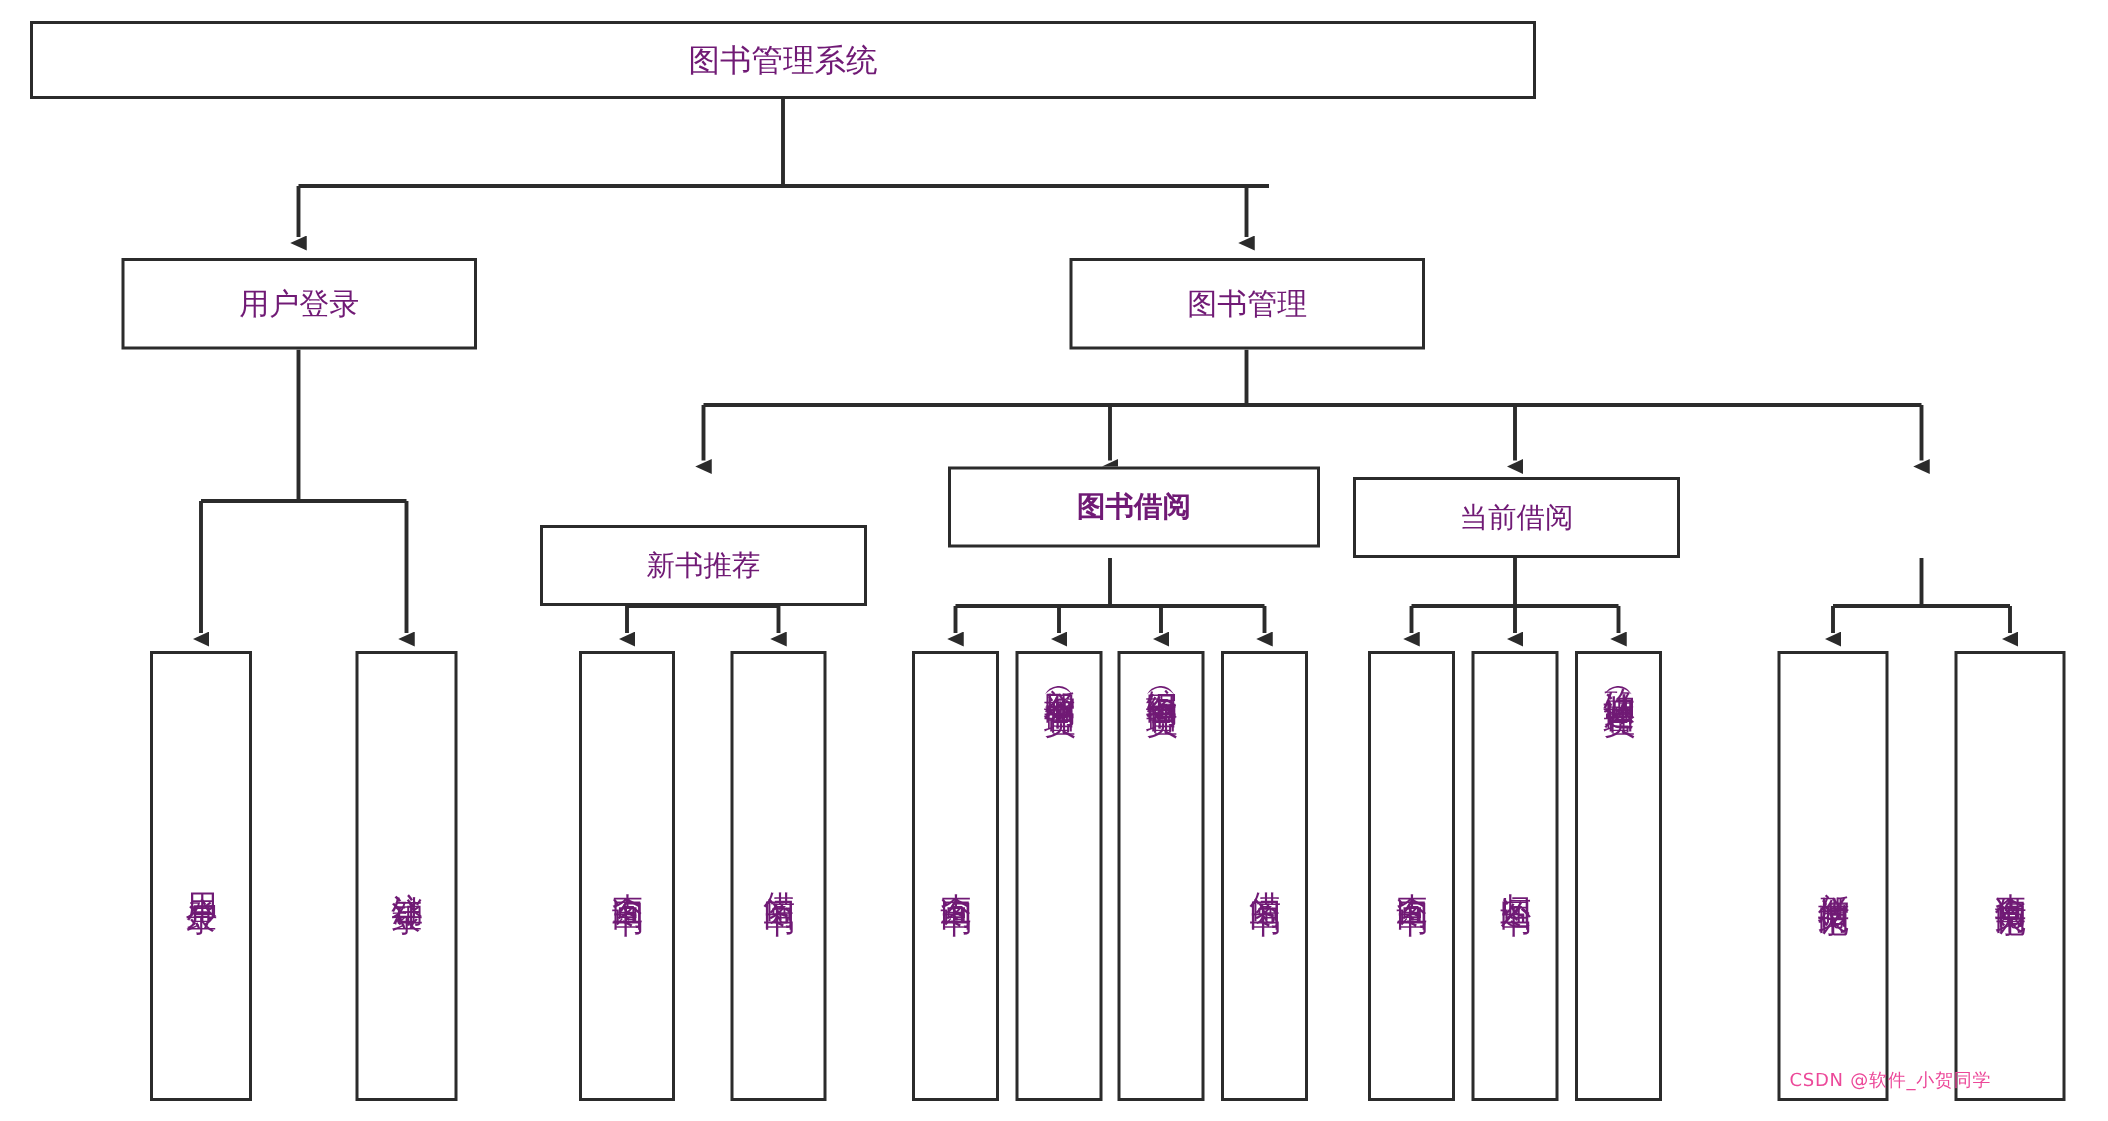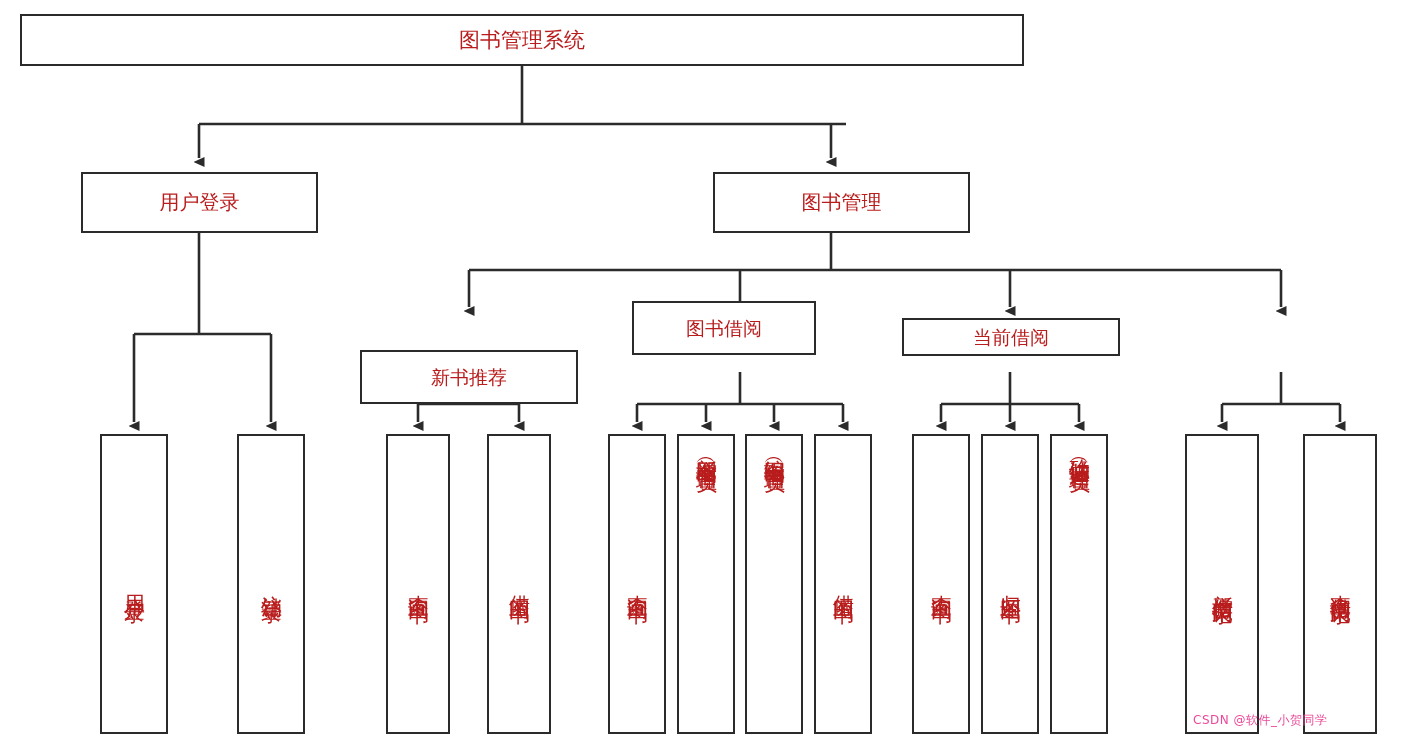--- a/index.html
+++ b/index.html
@@ -26,21 +26,21 @@
     pointer-events: none;
   }
   .node {
     position: absolute;
     box-sizing: border-box;
     border: 2px solid #2b2b2b;
     background: #ffffff;
     display: flex;
     align-items: center;
     justify-content: center;
-    color: #b91c1c;
+    color: #701a75;
   }
   .node .label {
     display: block;
     text-align: center;
     line-height: 1.18;
     white-space: nowrap;
   }
   
   .node.root {
     font-size: 21px;
@@ -138,31 +138,31 @@
     </g>
   </svg>
 
   <div class="node root" style="left:20px; top:14px; width:1004px; height:52px;">
     <span class="label">图书管理系统</span>
   </div>
 
   <div class="node lvl2" style="left:81px; top:172px; width:237px; height:61px;">
     <span class="label">用户登录</span>
   </div>
-  <div class="node lvl2" style="left:713px; top:172px; width:257px; height:61px;">
+  <div class="node lvl2" style="left:713px; top:172px; width:237px; height:61px;">
     <span class="label">图书管理</span>
   </div>
 
   <div class="node lvl3" style="left:360px; top:318px; width:218px; height:54px;margin-top:32px;">
     <span class="label">新书推荐</span>
   </div>
-  <div class="node lvl3" style="left:632px; top:301px; width:184px; height:54px;">
+  <div class="node lvl3" style="left:632px; top:311px; width:248px; height:54px;font-weight:bold;">
     <span class="label">图书借阅</span>
   </div>
-  <div class="node lvl3" style="left:902px; top:318px; width:218px; height:38px;">
+  <div class="node lvl3" style="left:902px; top:318px; width:218px; height:54px;">
     <span class="label">当前借阅</span>
   </div>
 
   <div class="node leaf" style="left:100px; top:434px; width:68px; height:300px;">
     <span class="label">用户登录</span>
   </div>
   <div class="node leaf" style="left:237px; top:434px; width:68px; height:300px;">
     <span class="label">注销登录</span>
   </div>
 

